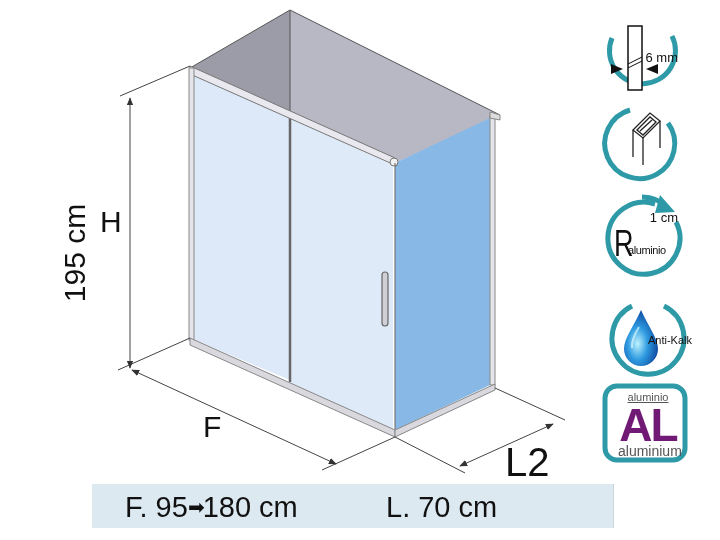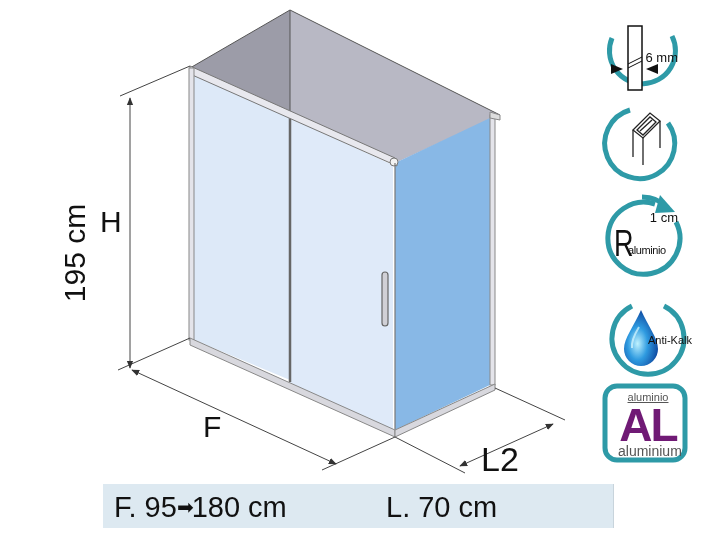--- a/index.html
+++ b/index.html
@@ -3,25 +3,25 @@
 <meta charset="utf-8">
 <style>
   html, body { margin: 0; padding: 0; background: #ffffff; }
   body { width: 720px; height: 540px; position: relative; overflow: hidden;
          font-family: "Liberation Sans", sans-serif; }
   #drawing { position: absolute; left: 0; top: 0; width: 720px; height: 540px; }
   .dim-label { position: absolute; color: #111; font-family: "Liberation Sans", sans-serif; }
   #label-h { left: 100px; top: 205px; font-size: 30px; }
   #label-height { left: 20px; top: 236px; font-size: 30px; transform: rotate(-90deg); transform-origin: center; width: 110px; text-align:center; }
   #label-f { left: 203px; top: 410px; font-size: 30px; }
-  #label-l2 { left: 481px; top: 440px; font-size: 34px; }
+  #label-l2 { left: 505px; top: 440px; font-size: 40px; }
   .spec-box { position: absolute; top: 484px; height: 44px; background: #dde9f1;
               border-right: 1px solid #c8d4dc; font-size: 29px; color: #111;
               line-height: 46px; box-sizing: border-box; }
-  #spec-front { left: 103px; width: 292px; padding-left: 11px; }
+  #spec-front { left: 92px; width: 292px; padding-left: 33px; }
   #spec-side { left: 356px; width: 258px; padding-left: 30px; }
   .arrow-glyph { display: inline-block; font-size: 20px; vertical-align: 3px; letter-spacing: -2px; }
   .badge-caption { position: absolute; font-size: 13px; color: #111; text-align: right;
                    font-family: Liberation Sans, sans-serif; margin-top: 48px; }
   #cap-6mm { left: 614px; top: 2px; width: 64px; }
   #cap-2cm { left: 614px; top: 162px; width: 64px; }
   #cap-antikalk { left: 600px; top: 286px; width: 92px; font-size: 11px; }
   .rev-R { position: absolute; left: 614px; top: 223px; font-size: 36px; color:#111; font-family:"Liberation Sans Narrow","Liberation Sans",sans-serif; transform: scaleX(0.75); transform-origin: left; }
   .rev-rest { position: absolute; left: 628px; top: 244px; font-size: 11px; color:#111; letter-spacing:-0.4px; }
   .al-top { position: absolute; left: 622px; top: 391px; width: 52px; text-align: center; font-size: 11px; color: #555; text-decoration: underline; }

